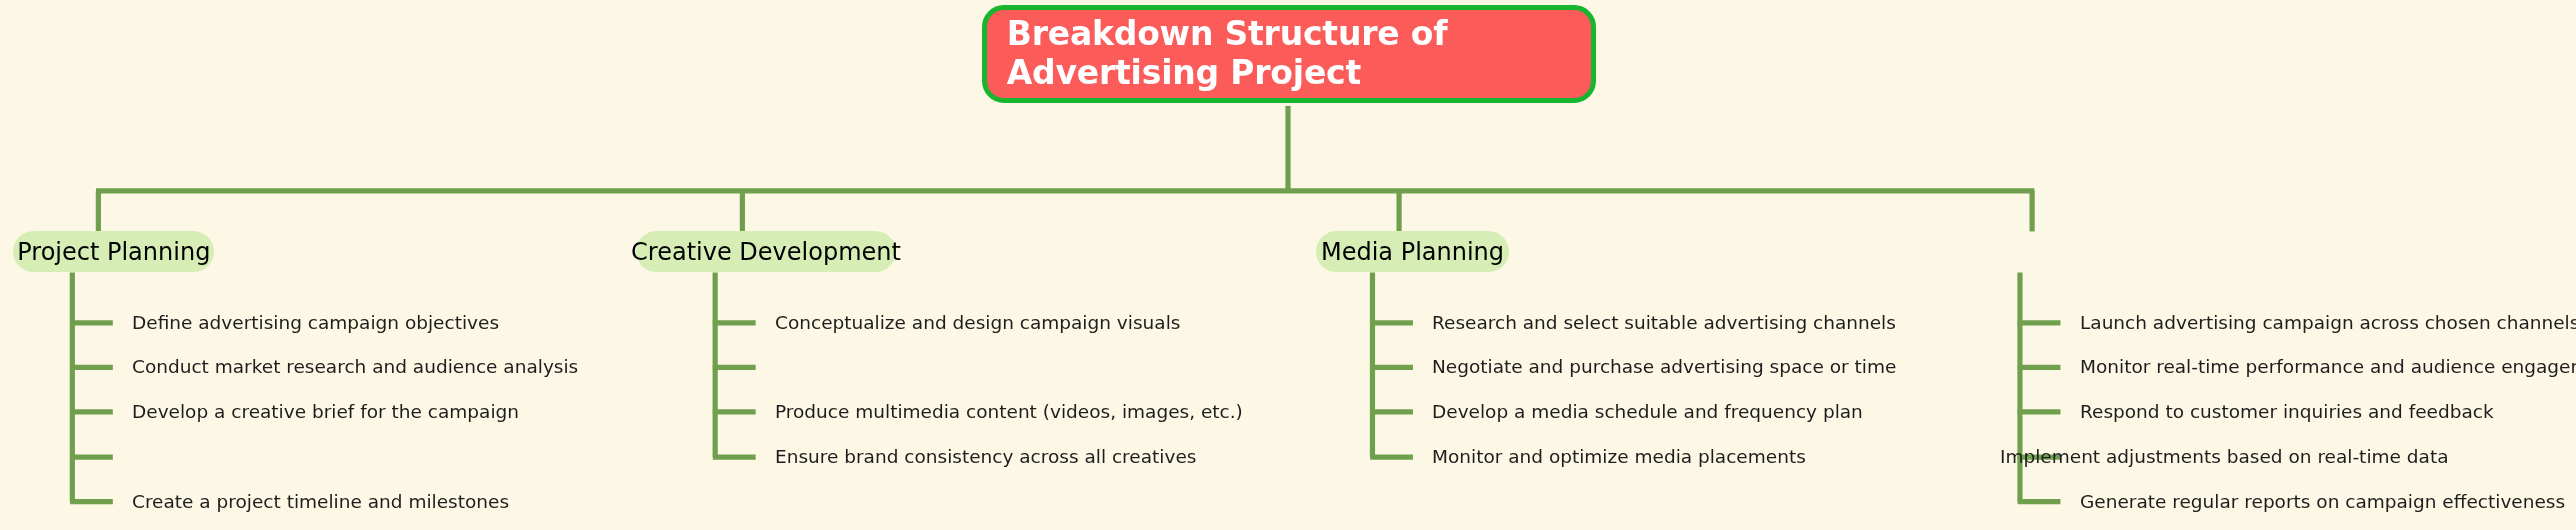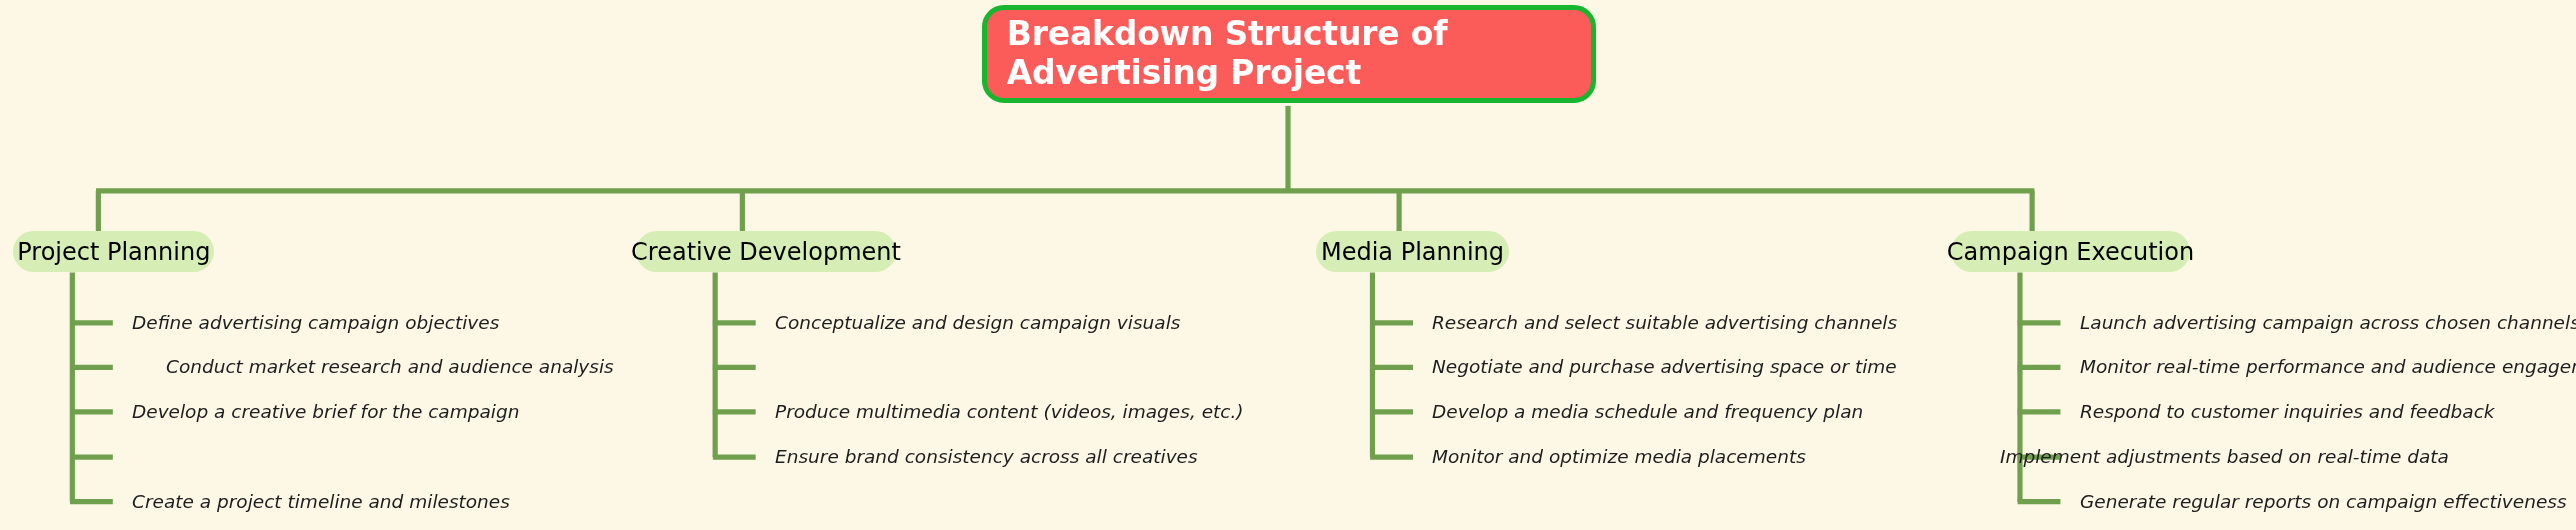--- a/index.html
+++ b/index.html
@@ -72,21 +72,20 @@
   }
   
   .leaf-label {
     position: absolute;
     color: #1d1d1d;
     font-family: "DejaVu Sans", sans-serif;
     font-size: 18.5px;
     line-height: 1;
     white-space: nowrap;
     transform: translateY(-50%);
-    font-style: italic;
   }
 </style>
 </head>
 <body>
 
 <div id="canvas">
 
   <svg class="edges" viewBox="0 0 4452 916" preserveAspectRatio="none" aria-hidden="true">
     <g id="edge-group" fill="none" stroke="#70a04e" stroke-width="9" stroke-linecap="butt">
         <line x1="2226" y1="183" x2="2226" y2="330"></line>
@@ -126,26 +125,23 @@
 
   <div class="branch-pill" style="left:13.3px; top:231px; width:201px;">
     <span class="branch-label">Project Planning</span>
   </div>
   <div class="branch-pill" style="left:636px; top:231px; width:260px;">
     <span class="branch-label">Creative Development</span>
   </div>
   <div class="branch-pill" style="left:1316px; top:231px; width:193px;">
     <span class="branch-label">Media Planning</span>
   </div>
-  <div class="branch-pill" style="left:1951px; top:231px; width:239px;">
-    <span class="branch-label">Campaign Execution</span>
-  </div>
 
   <div class="leaf-label" style="left:132px; top:323px;">Define advertising campaign objectives</div>
-  <div class="leaf-label" style="left:132px; top:367px;margin-left:34px;">Conduct market research and audience analysis</div>
+  <div class="leaf-label" style="left:132px; top:367px;">Conduct market research and audience analysis</div>
   <div class="leaf-label" style="left:132px; top:412px;">Develop a creative brief for the campaign</div>
   <div class="leaf-label" style="left:132px; top:502px;">Create a project timeline and milestones</div>
 
   <div class="leaf-label" style="left:775px; top:323px;">Conceptualize and design campaign visuals</div>
   <div class="leaf-label" style="left:775px; top:412px;">Produce multimedia content (videos, images, etc.)</div>
   <div class="leaf-label" style="left:1432px; top:323px;">Research and select suitable advertising channels</div>
 
   <div class="leaf-label" style="left:775px; top:457px;">Ensure brand consistency across all creatives</div>
   <div class="leaf-label" style="left:1432px; top:367px;">Negotiate and purchase advertising space or time</div>
   <div class="leaf-label" style="left:1432px; top:412px;">Develop a media schedule and frequency plan</div>

